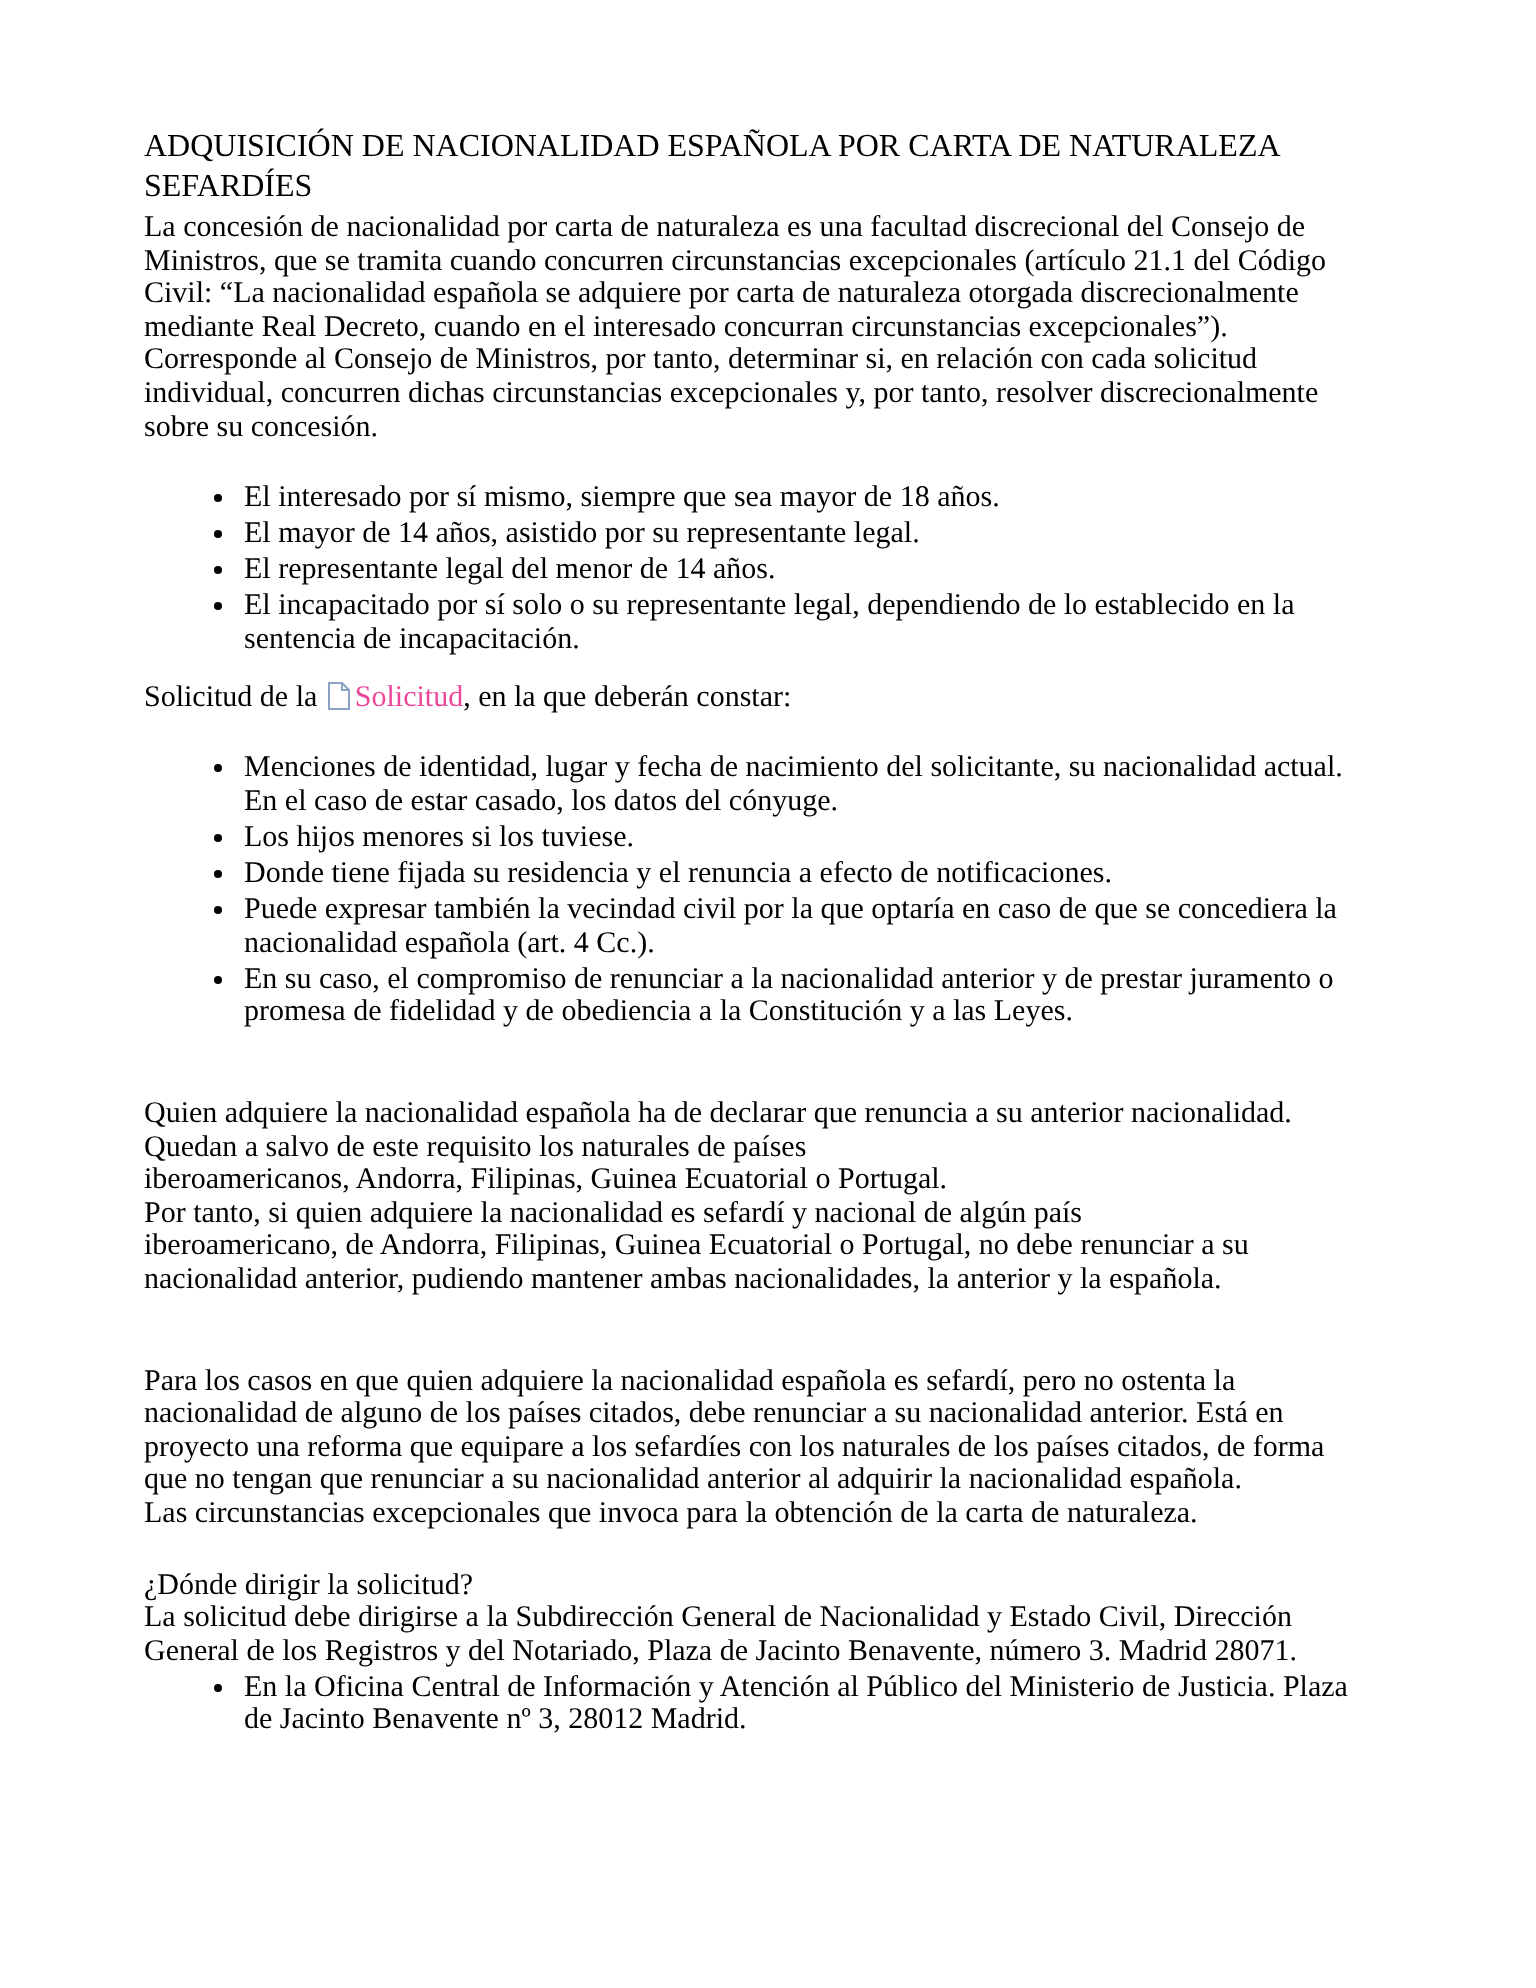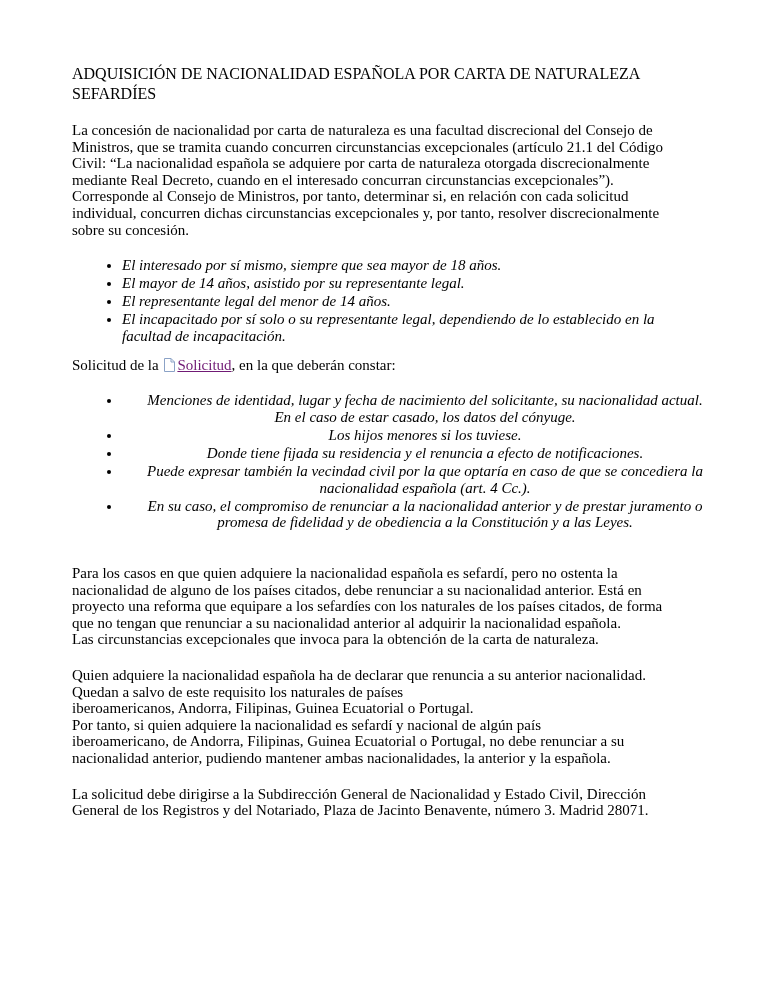--- a/index.html
+++ b/index.html
@@ -13,47 +13,45 @@
     font-family: "Liberation Serif", "DejaVu Serif", serif;
     font-size: 15px;
     line-height: 16.6px;
     color: #000000;
     overflow: hidden;
   }
   .title {
     font-size: 16px;
     font-weight: normal;
     line-height: 20px;
-    margin: 0 0 18px 0;
+    margin: 0 0 2px 0;
     white-space: pre-line;
     max-width: 640px;
   }
   .para {
     margin: 0 0 19px 0;
     white-space: pre-line;
     max-width: 656px;
   }
   .para.tight { margin: 0; }
   .para.after-big-gap { margin-top: 34px; }
   .para.gap-bottom-sm { margin-bottom: 0; }
   ul.doc-list {
     margin: 0 0 12px 0;
     padding-left: 50px;
     max-width: 606px;
   }
   ul.doc-list li {
     margin: 1.5px 0;
     white-space: pre-line;
-    font-style: italic;
   }
-  ul.doc-list.gap-bottom-lg { margin-bottom: 34px; text-align: center; }
+  ul.doc-list.gap-bottom-lg { margin-bottom: 34px; }
   .inline-line { white-space: normal; }
   a.doc-link {
-    color: #701a75;
-    text-decoration: underline;
+    color: #ec4899;
     cursor: pointer;
   }
   .doc-icon {
     display: inline-block;
     vertical-align: -2px;
     margin: 0 2px 0 1px;
     line-height: 0;
   }
 </style>
 </head>
@@ -71,51 +69,56 @@
 Corresponde al Consejo de Ministros, por tanto, determinar si, en relación con cada solicitud
 individual, concurren dichas circunstancias excepcionales y, por tanto, resolver discrecionalmente
 sobre su concesión.</p>
 
 
   <ul class="doc-list">
     <li>El interesado por sí mismo, siempre que sea mayor de 18 años.</li>
     <li>El mayor de 14 años, asistido por su representante legal.</li>
     <li>El representante legal del menor de 14 años.</li>
     <li>El incapacitado por sí solo o su representante legal, dependiendo de lo establecido en la
-facultad de incapacitación.</li>
+sentencia de incapacitación.</li>
   </ul>
 
   <p class="para inline-line"><span>Solicitud de la</span>
     <span class="doc-icon"><svg width="12" height="14" viewBox="0 0 12 14" aria-hidden="true">
           <path d="M1.5 0.5 h6.5 l3.5 3.5 v9.5 h-10 z" fill="#ffffff" stroke="#8ba2c6" stroke-width="1"></path>
           <path d="M8 0.5 v3.5 h3.5" fill="none" stroke="#8ba2c6" stroke-width="1"></path>
         </svg></span><a class="doc-link">Solicitud</a><span>, en la que deberán constar:</span></p>
 
   <ul class="doc-list gap-bottom-lg">
     <li>Menciones de identidad, lugar y fecha de nacimiento del solicitante, su nacionalidad actual.
 En el caso de estar casado, los datos del cónyuge.</li>
     <li>Los hijos menores si los tuviese.</li>
     <li>Donde tiene fijada su residencia y el renuncia a efecto de notificaciones.</li>
     <li>Puede expresar también la vecindad civil por la que optaría en caso de que se concediera la
 nacionalidad española (art. 4 Cc.).</li>
     <li>En su caso, el compromiso de renunciar a la nacionalidad anterior y de prestar juramento o
 promesa de fidelidad y de obediencia a la Constitución y a las Leyes.</li>
   </ul>
 
-  <p class="para after-big-gap">Para los casos en que quien adquiere la nacionalidad española es sefardí, pero no ostenta la
-nacionalidad de alguno de los países citados, debe renunciar a su nacionalidad anterior. Está en
-proyecto una reforma que equipare a los sefardíes con los naturales de los países citados, de forma
-que no tengan que renunciar a su nacionalidad anterior al adquirir la nacionalidad española.
-Las circunstancias excepcionales que invoca para la obtención de la carta de naturaleza.</p>
-
   <p class="para">Quien adquiere la nacionalidad española ha de declarar que renuncia a su anterior nacionalidad.
 Quedan a salvo de este requisito los naturales de países
 iberoamericanos, Andorra, Filipinas, Guinea Ecuatorial o Portugal.
 Por tanto, si quien adquiere la nacionalidad es sefardí y nacional de algún país
 iberoamericano, de Andorra, Filipinas, Guinea Ecuatorial o Portugal, no debe renunciar a su
 nacionalidad anterior, pudiendo mantener ambas nacionalidades, la anterior y la española.</p>
 
+  <p class="para after-big-gap">Para los casos en que quien adquiere la nacionalidad española es sefardí, pero no ostenta la
+nacionalidad de alguno de los países citados, debe renunciar a su nacionalidad anterior. Está en
+proyecto una reforma que equipare a los sefardíes con los naturales de los países citados, de forma
+que no tengan que renunciar a su nacionalidad anterior al adquirir la nacionalidad española.
+Las circunstancias excepcionales que invoca para la obtención de la carta de naturaleza.</p>
+
+  <p class="para tight">¿Dónde dirigir la solicitud?</p>
   <p class="para gap-bottom-sm">La solicitud debe dirigirse a la Subdirección General de Nacionalidad y Estado Civil, Dirección
 General de los Registros y del Notariado, Plaza de Jacinto Benavente, número 3. Madrid 28071.</p>
 
 
+  <ul class="doc-list">
+    <li>En la Oficina Central de Información y Atención al Público del Ministerio de Justicia. Plaza
+de Jacinto Benavente nº 3, 28012 Madrid.</li>
+  </ul>
 
 </div>
 
 </body></html>

